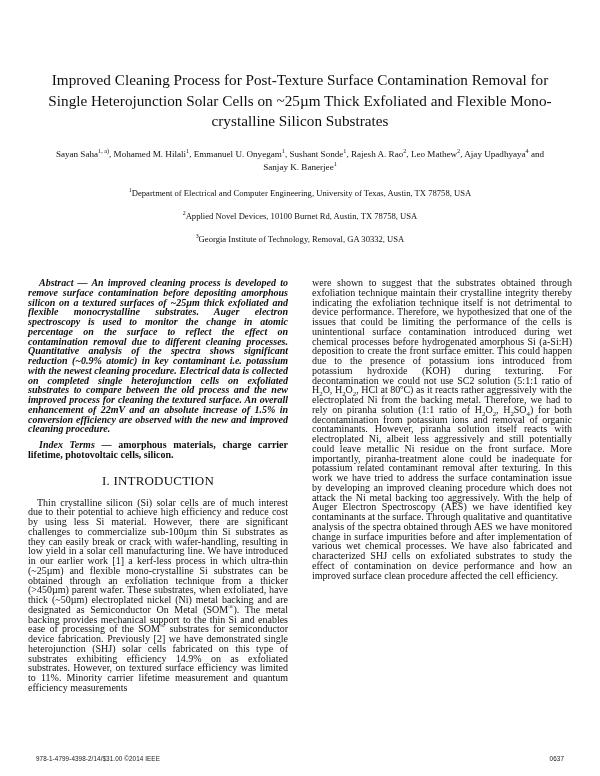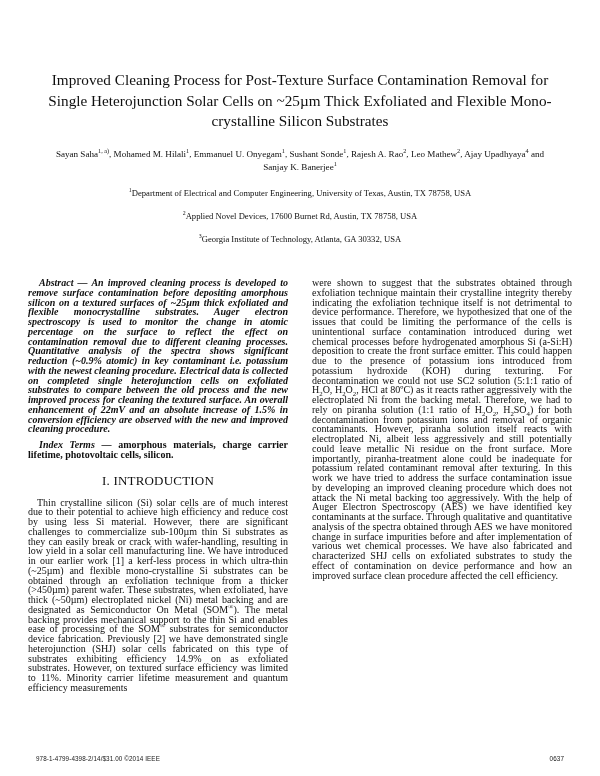--- a/index.html
+++ b/index.html
@@ -134,25 +134,25 @@
 
     <div class="authors">
       Sayan Saha<sup>1, a)</sup>, Mohamed M. Hilali<sup>1</sup>, Emmanuel U. Onyegam<sup>1</sup>, Sushant Sonde<sup>1</sup>, Rajesh A. Rao<sup>2</sup>, Leo Mathew<sup>2</sup>, Ajay Upadhyaya<sup>4</sup> and Sanjay K. Banerjee<sup>1</sup>
     </div>
 
     <div class="affil first">
       <sup>1</sup><span>Department of Electrical and Computer Engineering, University of Texas, Austin, TX 78758, USA</span>
     </div>
 
     <div class="affil">
-      <sup>2</sup><span>Applied Novel Devices, 17600 Burnet Rd, Austin, TX 78758, USA</span>
+      <sup>2</sup><span>Applied Novel Devices, 10100 Burnet Rd, Austin, TX 78758, USA</span>
     </div>
 
     <div class="affil">
-      <sup>3</sup><span>Georgia Institute of Technology, Atlanta, GA 30332, USA</span>
+      <sup>3</sup><span>Georgia Institute of Technology, Removal, GA 30332, USA</span>
     </div>
   </div>
 
   <div class="columns">
 
     <div class="col">
       <p class="abstract"><span class="lead">Abstract</span> <span>—</span> <span>An improved cleaning process is developed to remove surface contamination before depositing amorphous silicon on a textured surfaces of ~25µm thick exfoliated and flexible monocrystalline substrates. Auger electron spectroscopy is used to monitor the change in atomic percentage on the surface to reflect the effect on contamination removal due to different cleaning processes. Quantitative analysis of the spectra shows significant reduction (~0.9% atomic) in key contaminant i.e. potassium with the newest cleaning procedure. Electrical data is collected on completed single heterojunction cells on exfoliated substrates to compare between the old process and the new improved process for cleaning the textured surface. An overall enhancement of 22mV and an absolute increase of 1.5% in conversion efficiency are observed with the new and improved cleaning procedure.</span></p>
 
       <p class="indexterms"><span class="lead">Index Terms</span> <span>—</span> <span>amorphous materials, charge carrier lifetime, photovoltaic cells, silicon.</span></p>
 

